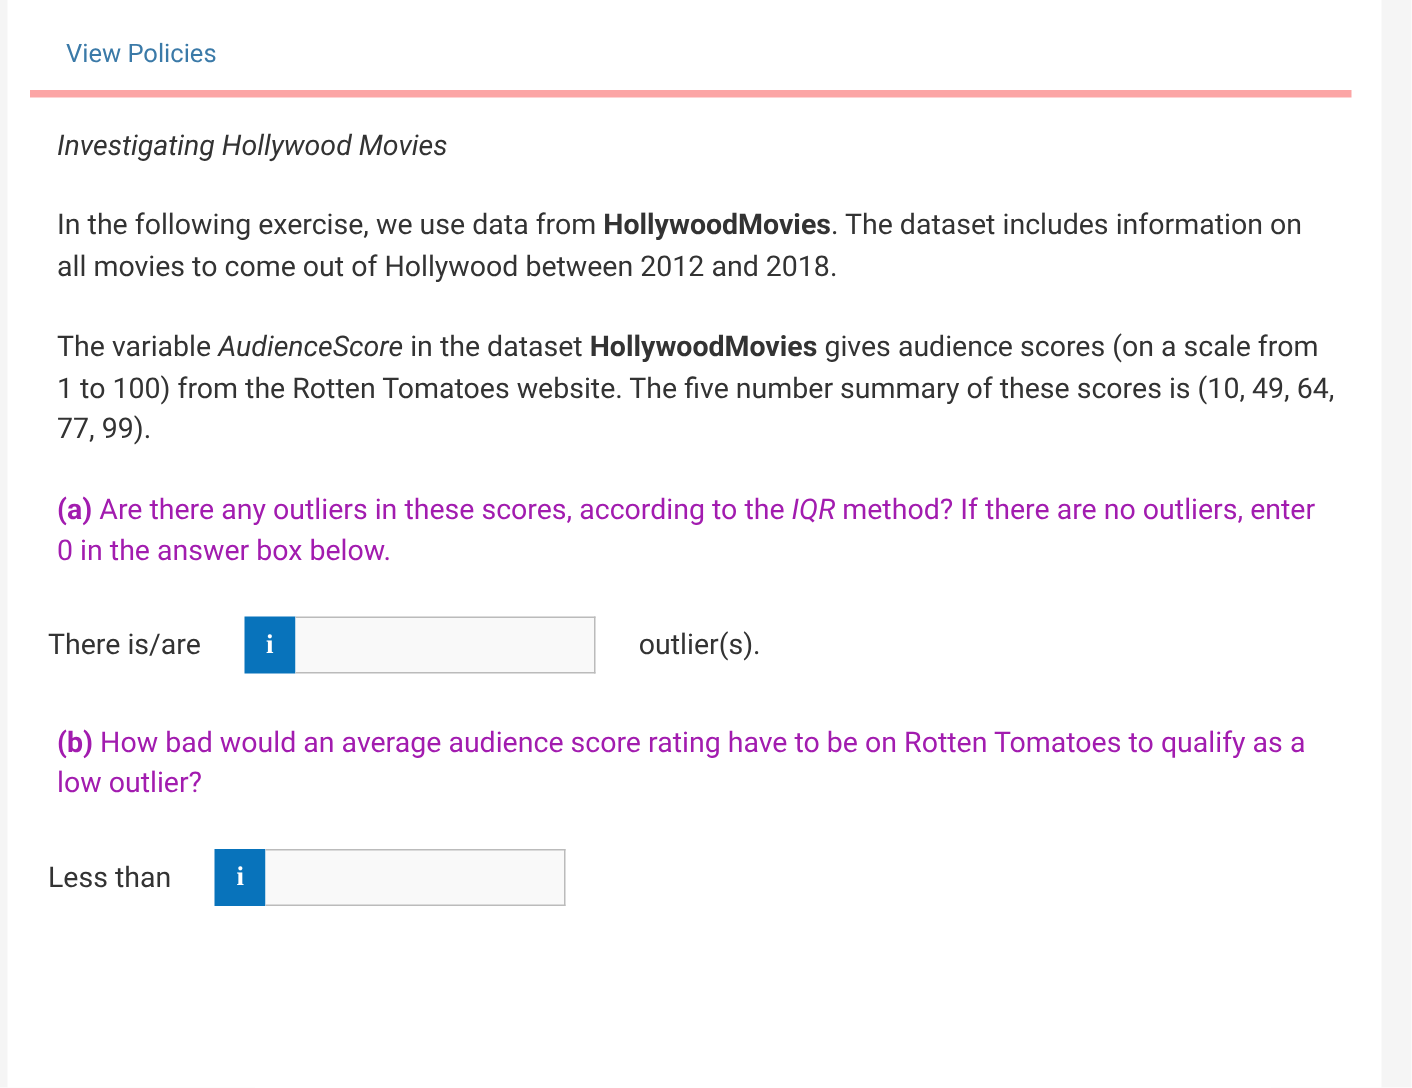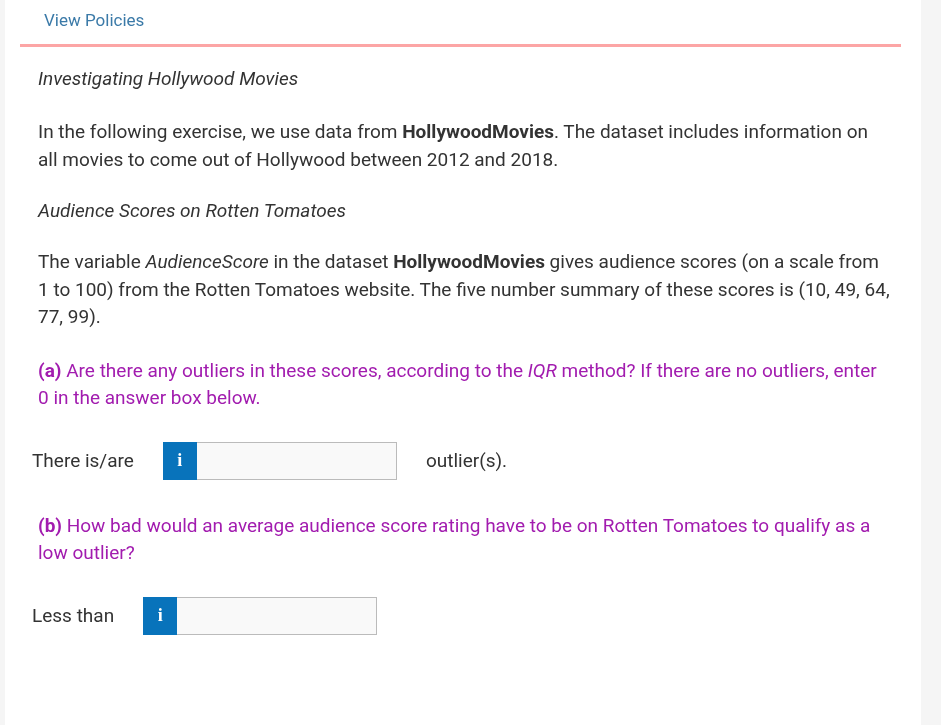--- a/index.html
+++ b/index.html
@@ -18,22 +18,22 @@
     .page {
       background: #fff;
       margin: 0 20px 0 5px;
       padding: 0 20px 20px 15px;
       min-height: 100%;
       position: relative;
     }
     .view-policies {
       color: #3b7aa8;
       font-size: 17px;
-      padding: 10px 0 14px 24px;
-      border-bottom: 3px solid #fca5a5;
+      padding: 26px 0 14px 24px;
+      border-bottom: 5px solid #fca5a5;
       margin-bottom: 20px;
       cursor: pointer;
     }
     .attempt-heading {
       font-weight: 700;
       font-size: 19px;
       color: #222;
       margin-bottom: 28px;
       padding-left: 2px;
     }
@@ -129,21 +129,20 @@
 
 
   <div class="content">
 
     <div class="subtitle-italic">Investigating Hollywood Movies</div>
 
     <p class="body-para">
       <span>In the following exercise, we use data from </span><strong>HollywoodMovies</strong><span>. The dataset includes information on all movies to come out of Hollywood between 2012 and 2018.</span>
     </p>
 
-    <div class="section-italic">Audience Scores on Rotten Tomatoes</div>
 
     <p class="body-para">
       <span>The variable </span><em>AudienceScore</em><span> in the dataset </span><strong>HollywoodMovies</strong><span> gives audience scores (on a scale from 1 to 100) from the Rotten Tomatoes website. The five number summary of these scores is (10, 49, 64, 77, 99).</span>
     </p>
 
 
     <p class="part-label">
       <strong>(a) </strong><span>Are there any outliers in these scores, according to the </span><em>IQR</em><span> method? If there are no outliers, enter 0 in the answer box below.</span>
     </p>
 

